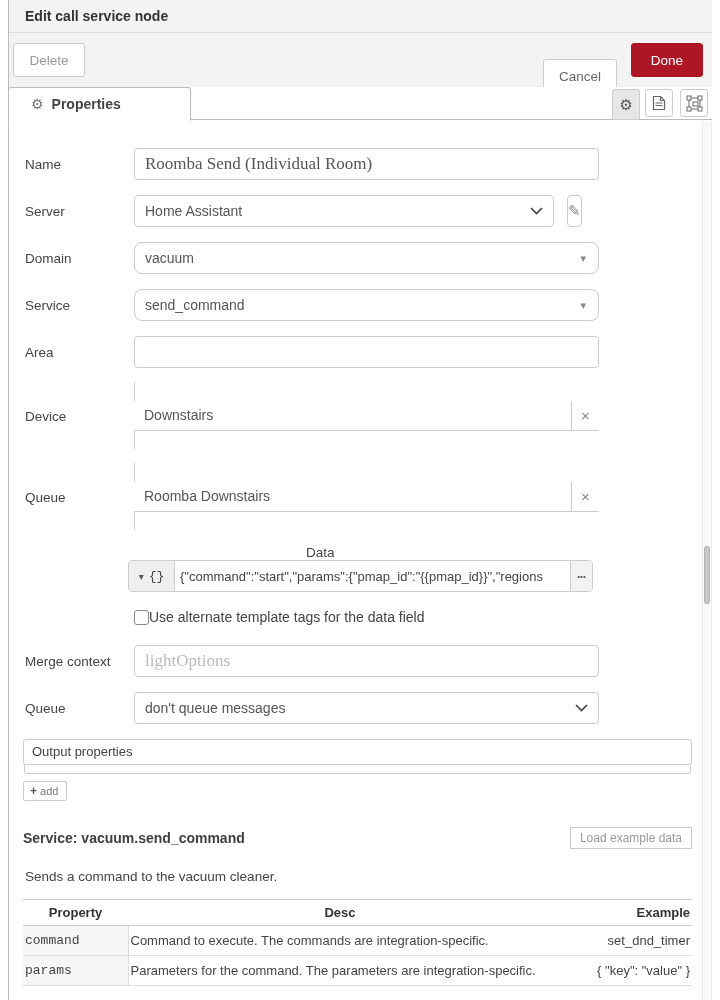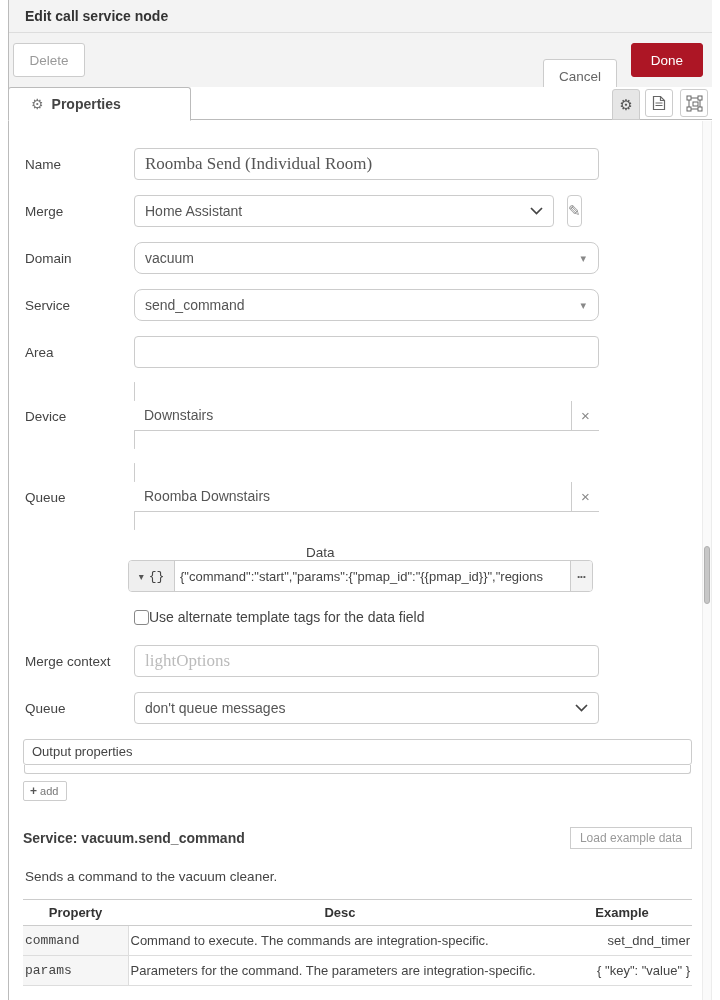--- a/index.html
+++ b/index.html
@@ -127,21 +127,21 @@
   .btn-load {
     border:1px solid #ccc; border-radius:0; background:#fff; color:#999;
     font-size:12px; padding:3px 9px; cursor:pointer; font-family:inherit;
   }
   .svc-desc { margin-top:20px; font-size:13.5px; color:#444; }
   
   table.svc-table { width:669px; margin:15px 0 0 -2px; border-collapse:collapse; border-top:1px solid #ccc; font-size:13px; }
   table.svc-table th { border-bottom:1px solid #ccc; font-weight:bold; color:#333; padding:5px 2px; }
   th.col-prop { width:105px; text-align:center; }
   th.col-desc { text-align:center; }
-  th.col-ex   { width:140px; }
+  th.col-ex   { width:140px; text-align:right; }
   table.svc-table td { border-bottom:1px solid #ddd; padding:7px 2px; color:#444; vertical-align:middle; }
   td.cell-prop {
     font-family:"Liberation Mono", monospace; color:#AD1625; background:#f6f6f6;
     border-right:1px solid #ddd; padding-left:10px; font-size:13px;
   }
   td.cell-desc { padding-left:6px; }
   td.cell-ex { text-align:right; }
   .debug-row { margin-top:17px; margin-left:113px; display:flex; align-items:center; gap:10px; }
   
   .sb-track {
@@ -200,21 +200,21 @@
   </div>
 
   <div class="content">
 
     <div class="frow">
       <span class="flabel">Name</span>
       <span class="ffield"><input class="text-input" type="text" value="Roomba Send (Individual Room)" style=""></span>
     </div>
 
     <div class="frow">
-      <span class="flabel">Merge</span>
+      <span class="flabel">Server</span>
       <span class="server-wrap">
         <span class="select-box server-select">
           <span>Home Assistant</span>
           <span>
             <svg width="13" height="8" viewBox="0 0 13 8">
                 <polyline points="1,1 6.5,6.5 12,1" fill="none" stroke="#444" stroke-width="1.7"></polyline>
               </svg>
           </span>
         </span>
         <span class="icon-btn-sq">

